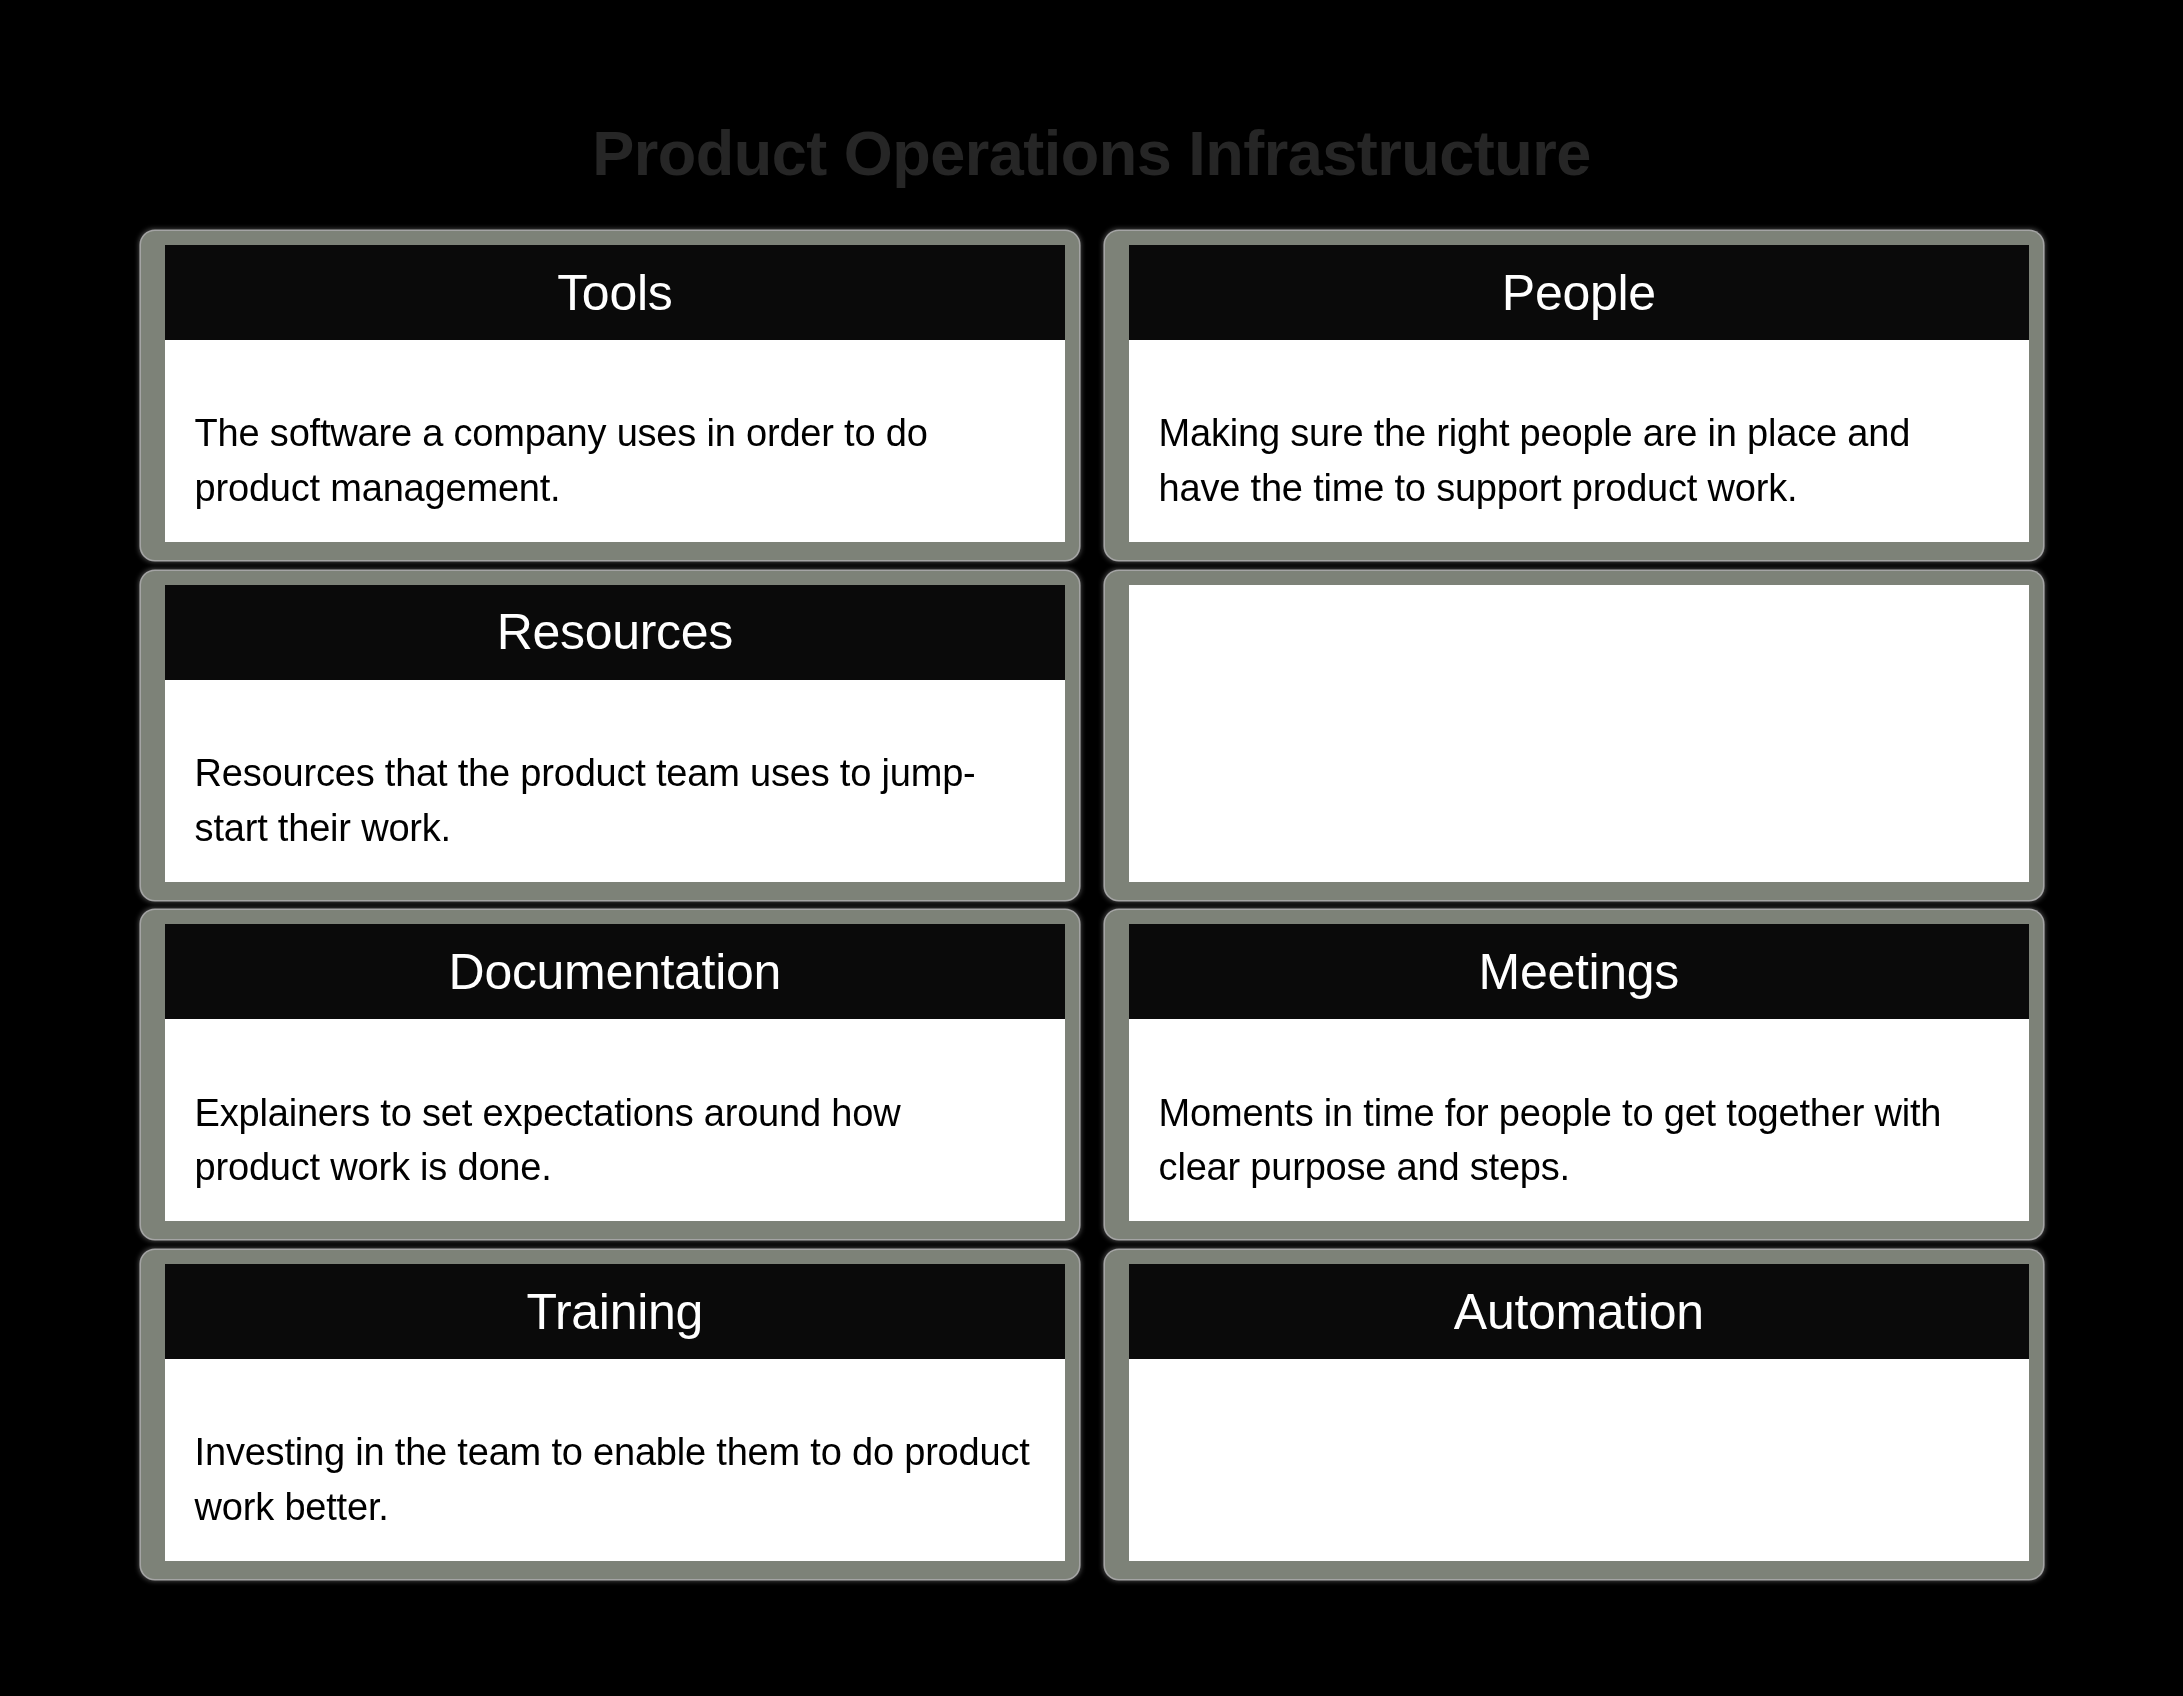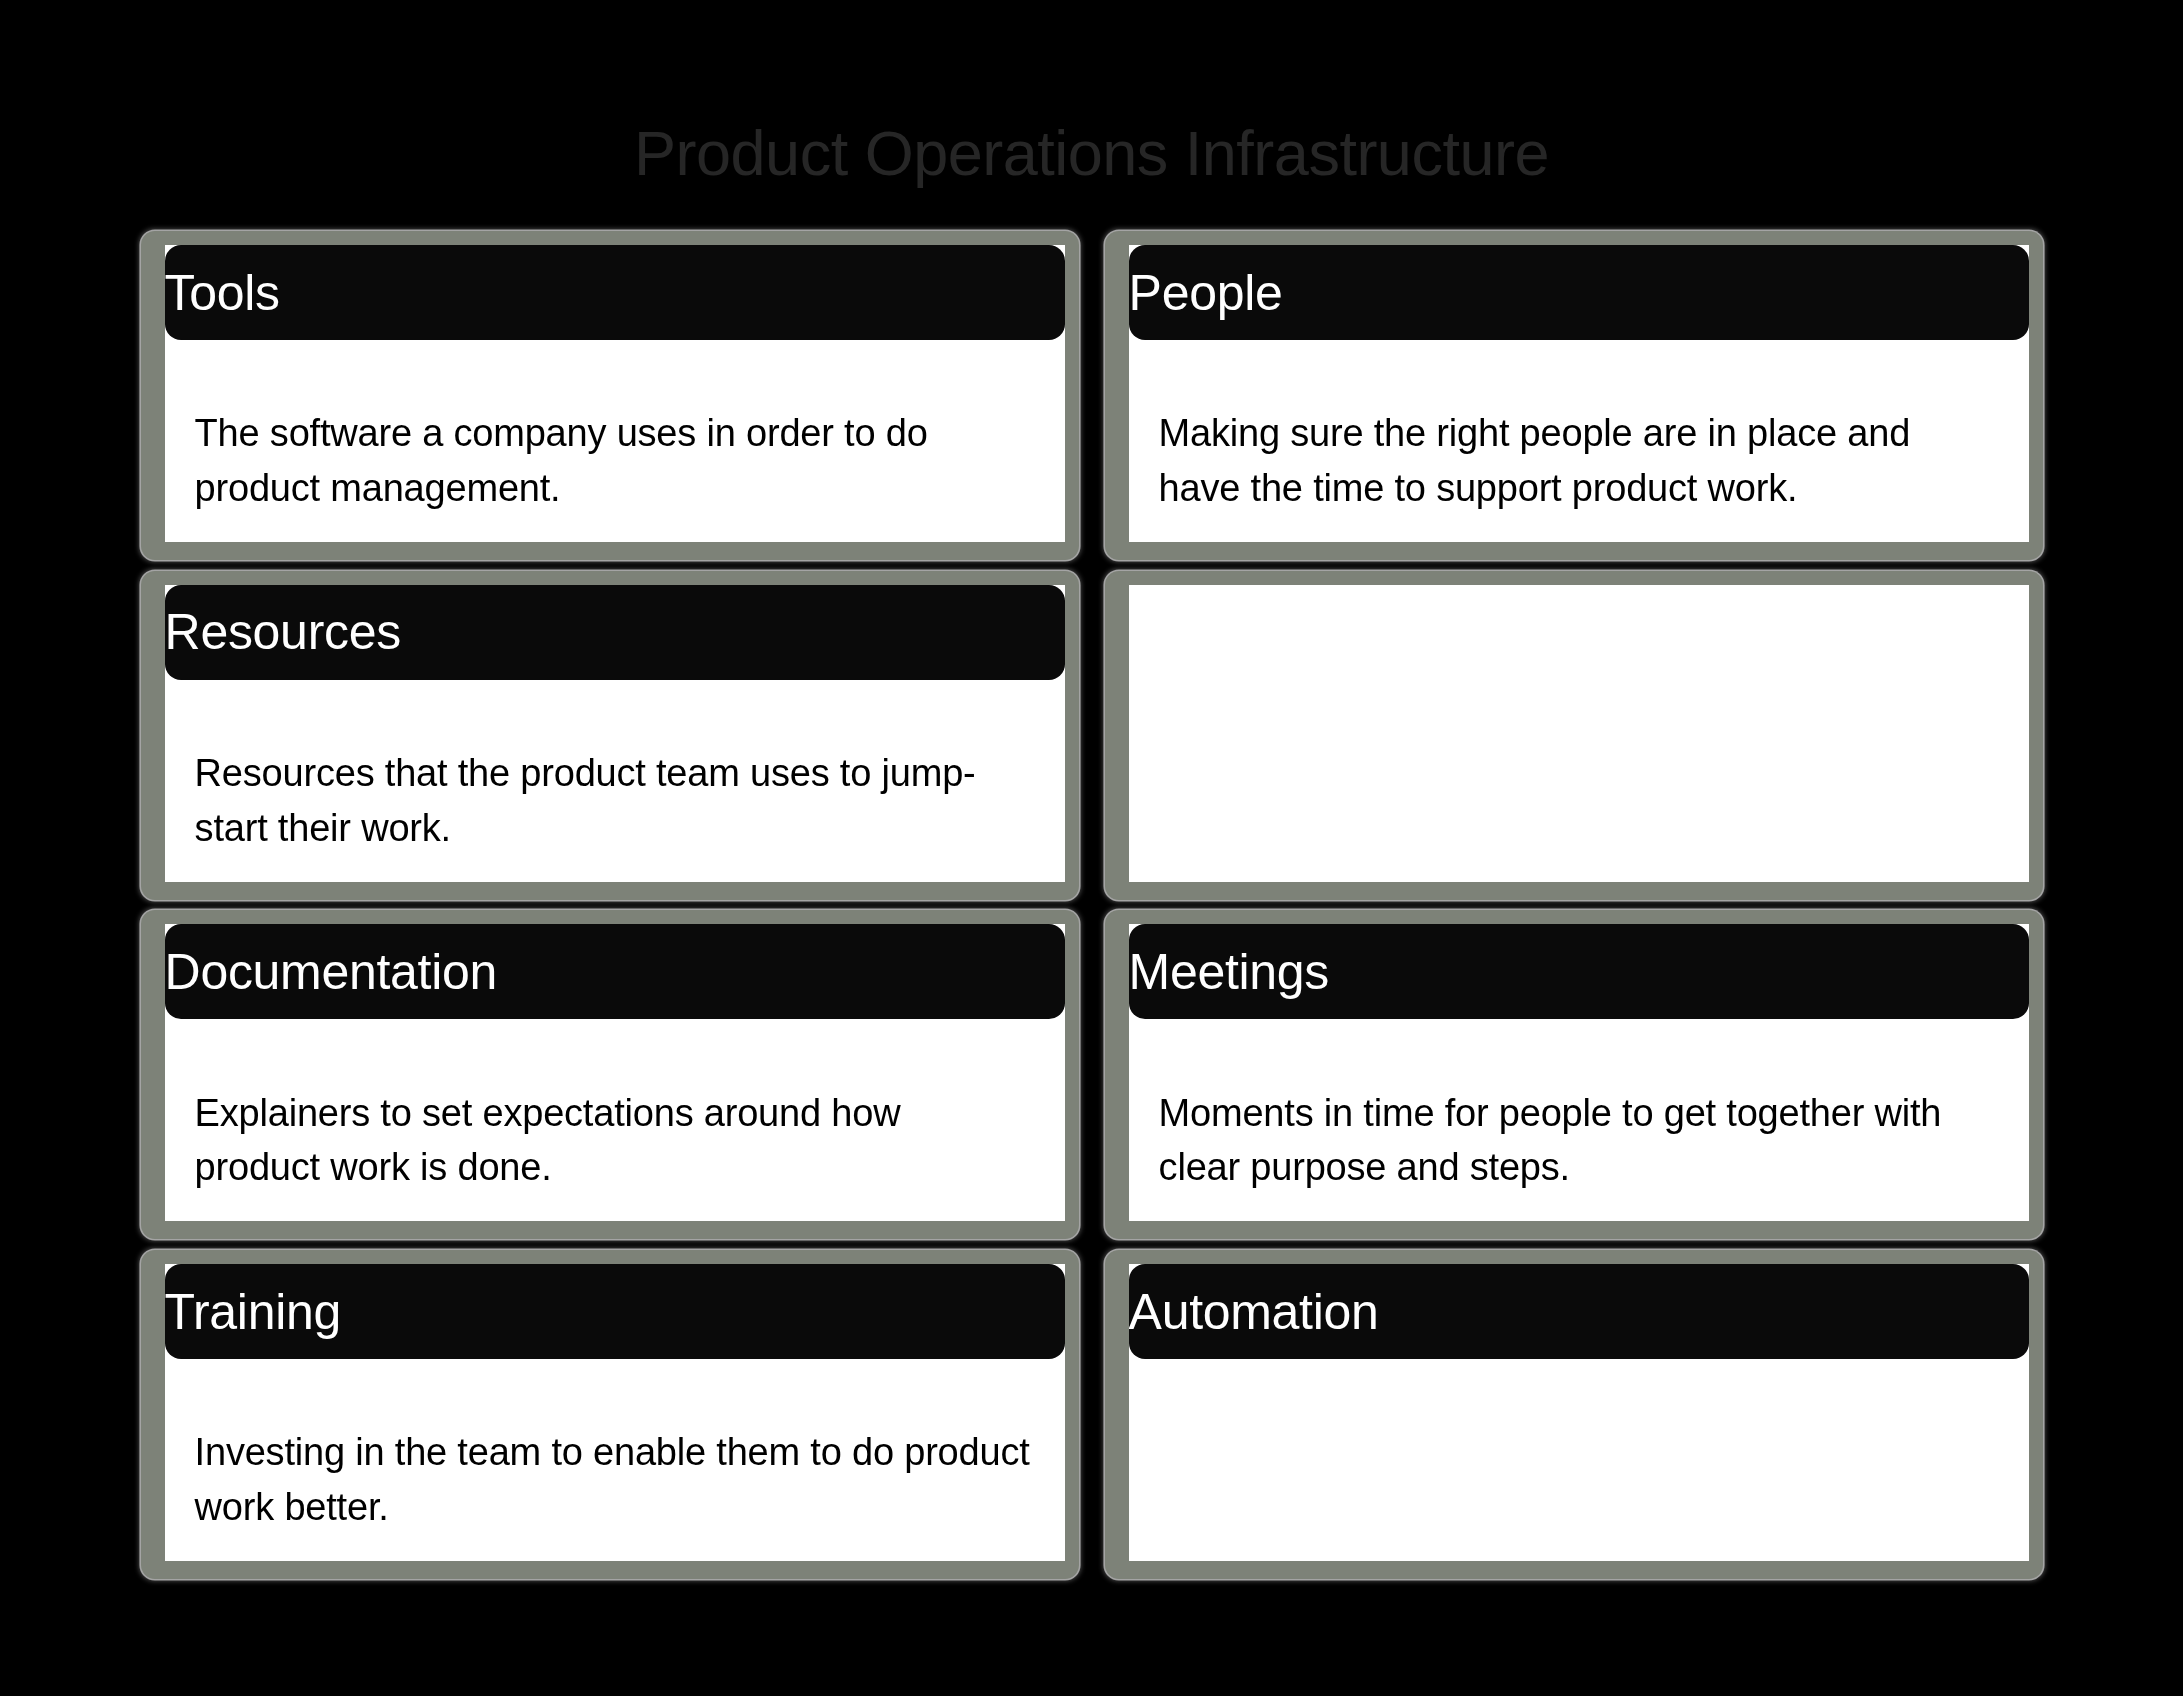--- a/index.html
+++ b/index.html
@@ -23,21 +23,21 @@
   }
 
   
   #page-title {
     position: absolute;
     left: 0;
     top: 122px;
     width: 2183px;
     text-align: center;
     font-size: 63px;
-    font-weight: 400;
+    font-weight: 700;
     letter-spacing: -0.5px;
     color: #262626;
     line-height: 1.0;
     white-space: nowrap;
   }
 
   
   #card-grid {
     position: absolute;
     left: 141px;
@@ -72,23 +72,22 @@
     flex-direction: column;
     background: #ffffff;
     overflow: hidden;
   }
 
   .card-header {
     flex: 0 0 95px;
     background: #0a0a0a;
     display: flex;
     align-items: center;
-    justify-content: flex-start;
-    overflow: hidden;
-    border-radius: 16px;
+    justify-content: center;
+    overflow: hidden;
   }
 
   .card-title {
     color: #ffffff;
     font-size: 50px;
     font-weight: 400;
     line-height: 1.0;
     letter-spacing: -0.3px;
     text-align: center;
     white-space: nowrap;

